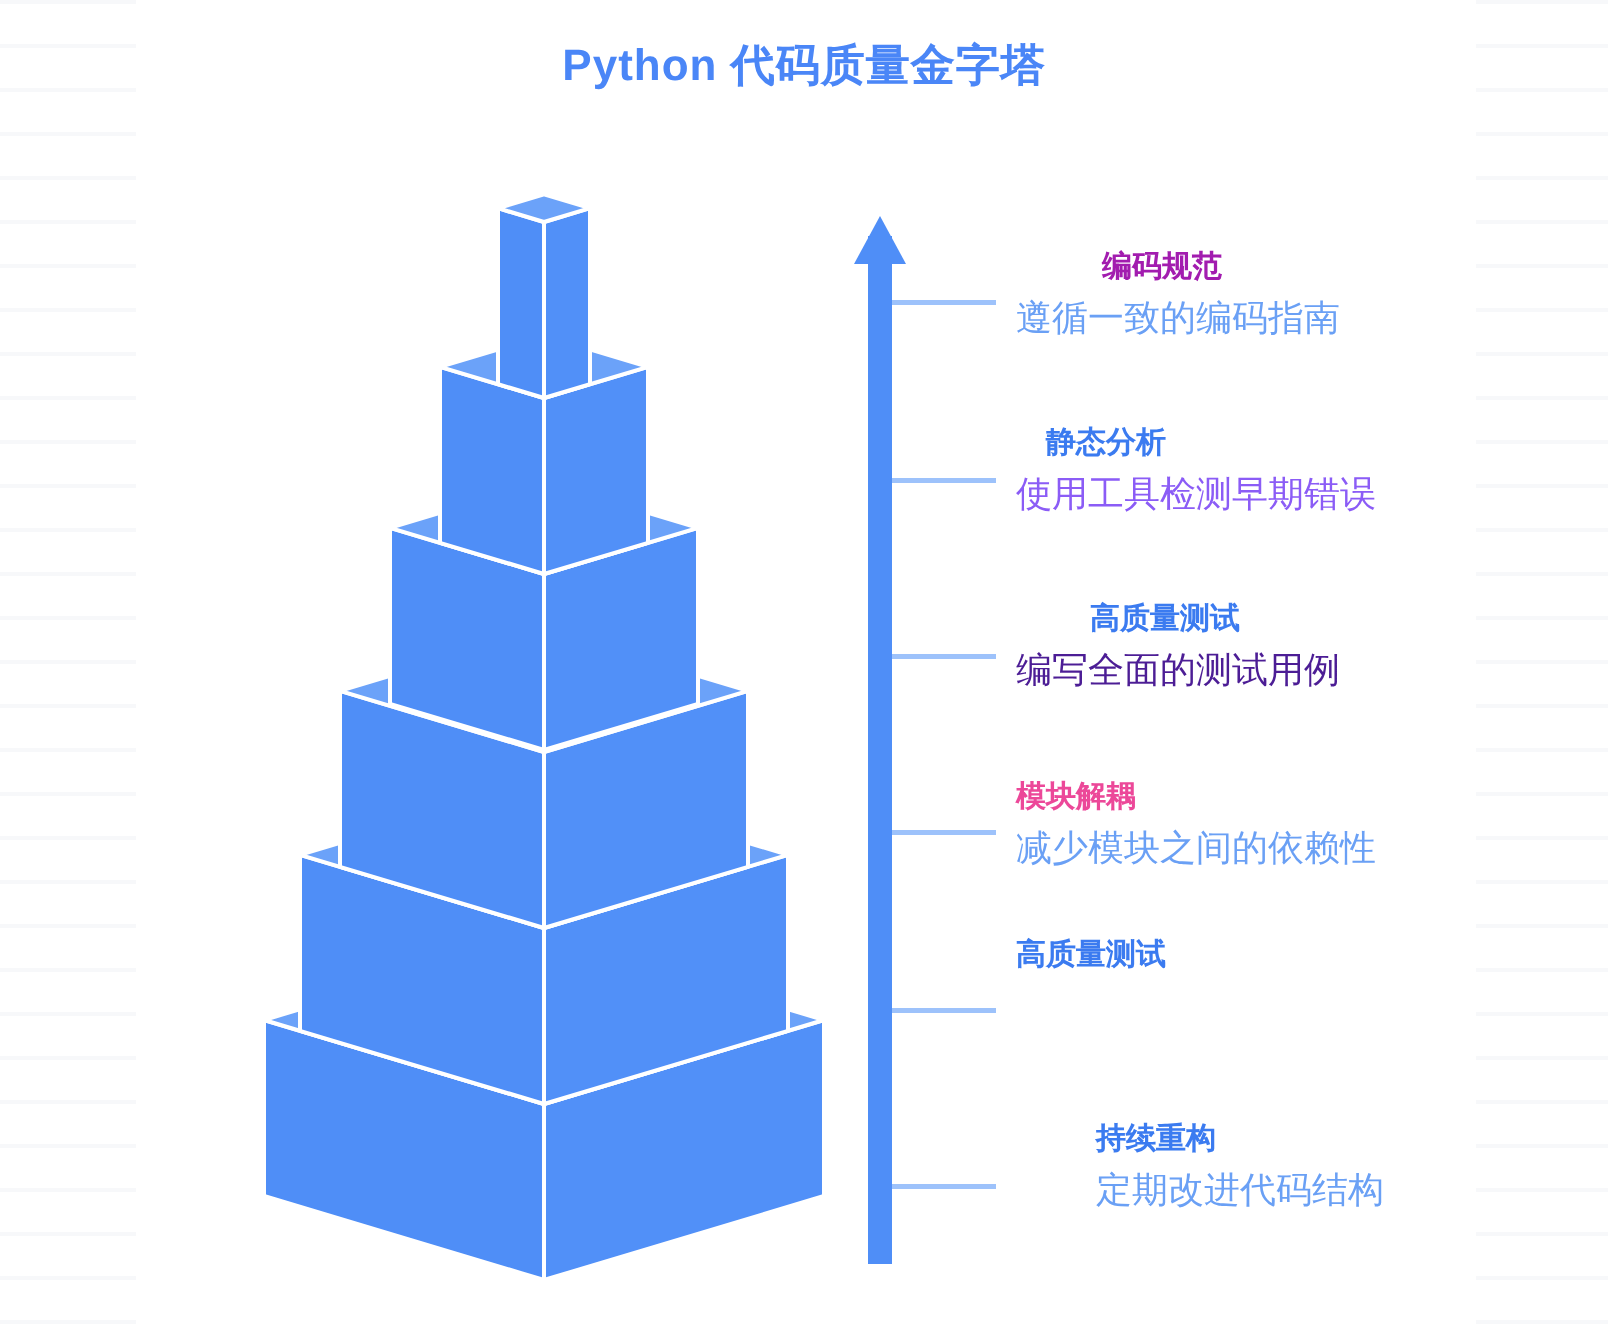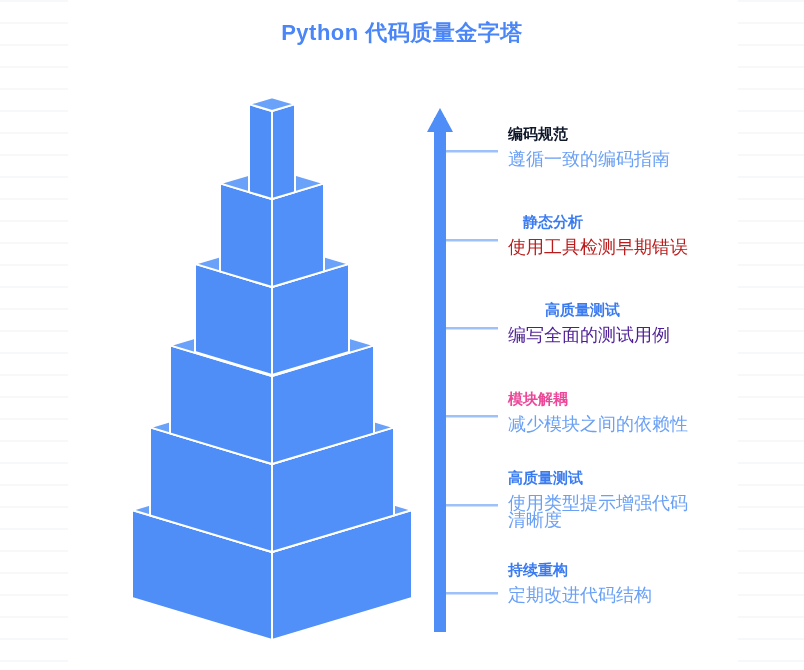--- a/index.html
+++ b/index.html
@@ -139,38 +139,37 @@
         <rect x="446" y="415" width="52" height="2.5" fill="#9dc2fb"></rect>
         <rect x="446" y="504" width="52" height="2.5" fill="#9dc2fb"></rect>
         <rect x="446" y="592" width="52" height="2.5" fill="#9dc2fb"></rect>
       </g>
     <rect id="arrow-shaft" x="434" y="118" width="12" height="514" fill="#4f8ef7"></rect>
     <polygon id="arrow-head" points="440,108 453,132 427,132" fill="#4f8ef7"></polygon>
   </svg>
 
   <div class="labels" id="labels">
       <div class="label-block" style="top: 124px;">
-        <div class="label-title" style="color: #0f172a;">编码规范</div>
+        <div class="label-title" style="color: #a21caf; margin-left: 43px;">编码规范</div>
         <div class="label-desc" style="color: rgb(106, 160, 245);">遵循一致的编码指南</div>
       </div>
       <div class="label-block" style="top: 212px;">
         <div class="label-title" style="color: rgb(59, 123, 240); padding-left: 15px;">静态分析</div>
-        <div class="label-desc" style="color: #b91c1c;">使用工具检测早期错误</div>
+        <div class="label-desc" style="color: #8b5cf6;">使用工具检测早期错误</div>
       </div>
       <div class="label-block" style="top: 300px;">
         <div class="label-title" style="color: rgb(59, 123, 240); margin-left: 37px;">高质量测试</div>
         <div class="label-desc" style="color: #4c1d95;">编写全面的测试用例</div>
       </div>
       <div class="label-block" style="top: 389px;">
         <div class="label-title" style="color: #ec4899;">模块解耦</div>
         <div class="label-desc" style="color: rgb(106, 160, 245);">减少模块之间的依赖性</div>
       </div>
       <div class="label-block" style="top: 468px;">
         <div class="label-title" style="color: rgb(59, 123, 240);">高质量测试</div>
-        <div class="label-desc" style="color: rgb(106, 160, 245);">使用类型提示增强代码清晰度</div>
       </div>
-      <div class="label-block" style="top: 560px;">
+      <div class="label-block" style="top: 560px; margin-left: 40px;">
         <div class="label-title" style="color: rgb(59, 123, 240);">持续重构</div>
         <div class="label-desc" style="color: rgb(106, 160, 245);">定期改进代码结构</div>
       </div>
     </div>
 
 </div>
 
 </body></html>

